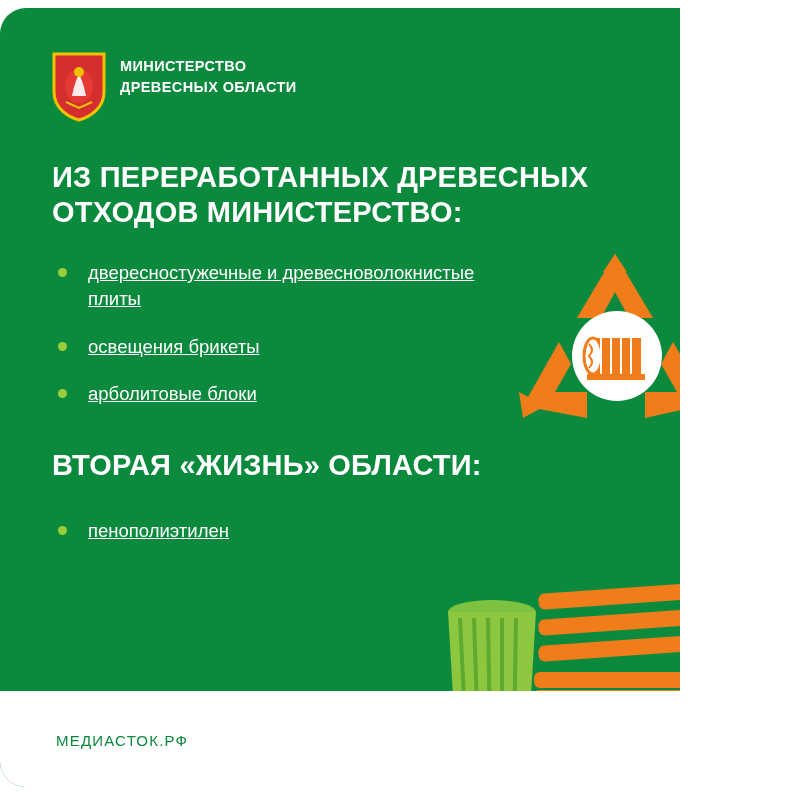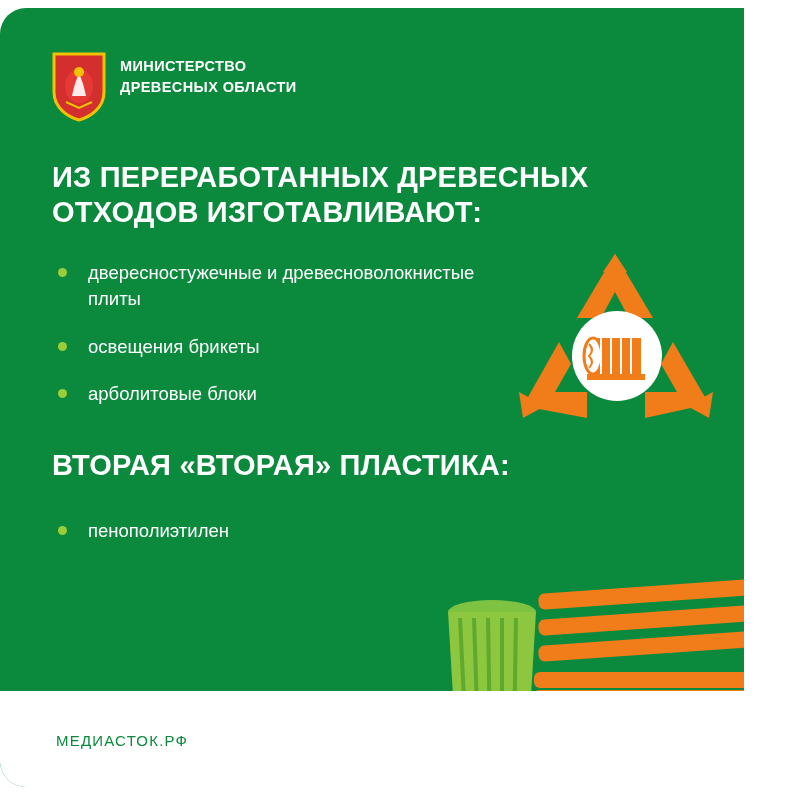--- a/index.html
+++ b/index.html
@@ -5,21 +5,21 @@
   html, body {
     margin: 0;
     padding: 0;
     background: #ffffff;
   }
   body {
     font-family: "Liberation Sans", sans-serif;
   }
   .poster {
     position: relative;
-    width: 744px;
+    width: 680px;
     height: 795px;
     background: #ffffff;
     overflow: hidden;
   }
   .card {
     position: absolute;
     left: 0;
     top: 8px;
     width: 800px;
     height: 779px;
@@ -77,20 +77,21 @@
   .list {
     position: absolute;
     color: #ffffff;
   }
   .list-1 { left: 58px; top: 252px; width: 470px; }
   .list-2 { left: 58px; top: 510px; width: 440px; }
   .li {
     display: flex;
     align-items: flex-start;
     margin-bottom: 21px;
+    text-decoration: underline;
   }
   .bullet {
     width: 9px;
     height: 9px;
     border-radius: 50%;
     background: #9acd3a;
     flex: none;
     margin-top: 8px;
     margin-right: 21px;
   }
@@ -144,21 +145,21 @@
           <circle cx="27" cy="20" r="5" fill="#f2c200"></circle>
           <path d="M14 50 L27 56 L40 50" fill="none" stroke="#f2c200" stroke-width="2"></path>
         </svg>
       </div>
       <div class="ministry-text">
         <div>МИНИСТЕРСТВО</div>
         <div>ДРЕВЕСНЫХ ОБЛАСТИ</div>
       </div>
     </div>
 
-    <div class="heading heading-1">ИЗ ПЕРЕРАБОТАННЫХ ДРЕВЕСНЫХ ОТХОДОВ ИЗГОТАВЛИВАЮТ:</div>
+    <div class="heading heading-1">ИЗ ПЕРЕРАБОТАННЫХ ДРЕВЕСНЫХ ОТХОДОВ МИНИСТЕРСТВО:</div>
 
     <div class="list list-1">
       <div class="li">
         <span class="bullet"></span>
         <span class="li-text">двересностужечные и древесноволокнистые плиты</span>
       </div>
       <div class="li">
         <span class="bullet"></span>
         <span class="li-text">освещения брикеты</span>
       </div>
@@ -185,21 +186,21 @@
         <g>
           <rect x="88" y="92" width="48" height="36" fill="#f07d1a"></rect>
           <ellipse cx="88" cy="110" rx="9" ry="18" fill="#ffffff" stroke="#f07d1a" stroke-width="3"></ellipse>
           <path d="M84 98 Q90 104 84 110 Q90 116 84 122" fill="none" stroke="#f07d1a" stroke-width="2"></path>
           <path d="M96 92 L96 128 M106 92 L106 128 M116 92 L116 128 M126 92 L126 128" stroke="#ffffff" stroke-width="2"></path>
           <rect x="82" y="128" width="58" height="6" fill="#f07d1a"></rect>
         </g>
       </svg>
     </div>
 
-    <div class="heading heading-2">ВТОРАЯ «ВТОРАЯ» ПЛАСТИКА:</div>
+    <div class="heading heading-2">ВТОРАЯ «ЖИЗНЬ» ОБЛАСТИ:</div>
 
     <div class="list list-2">
       <div class="li">
         <span class="bullet"></span>
         <span class="li-text">пенополиэтилен</span>
       </div>
     </div>
 
     <div class="street">
       <svg width="340" height="210" viewBox="0 0 340 210">

